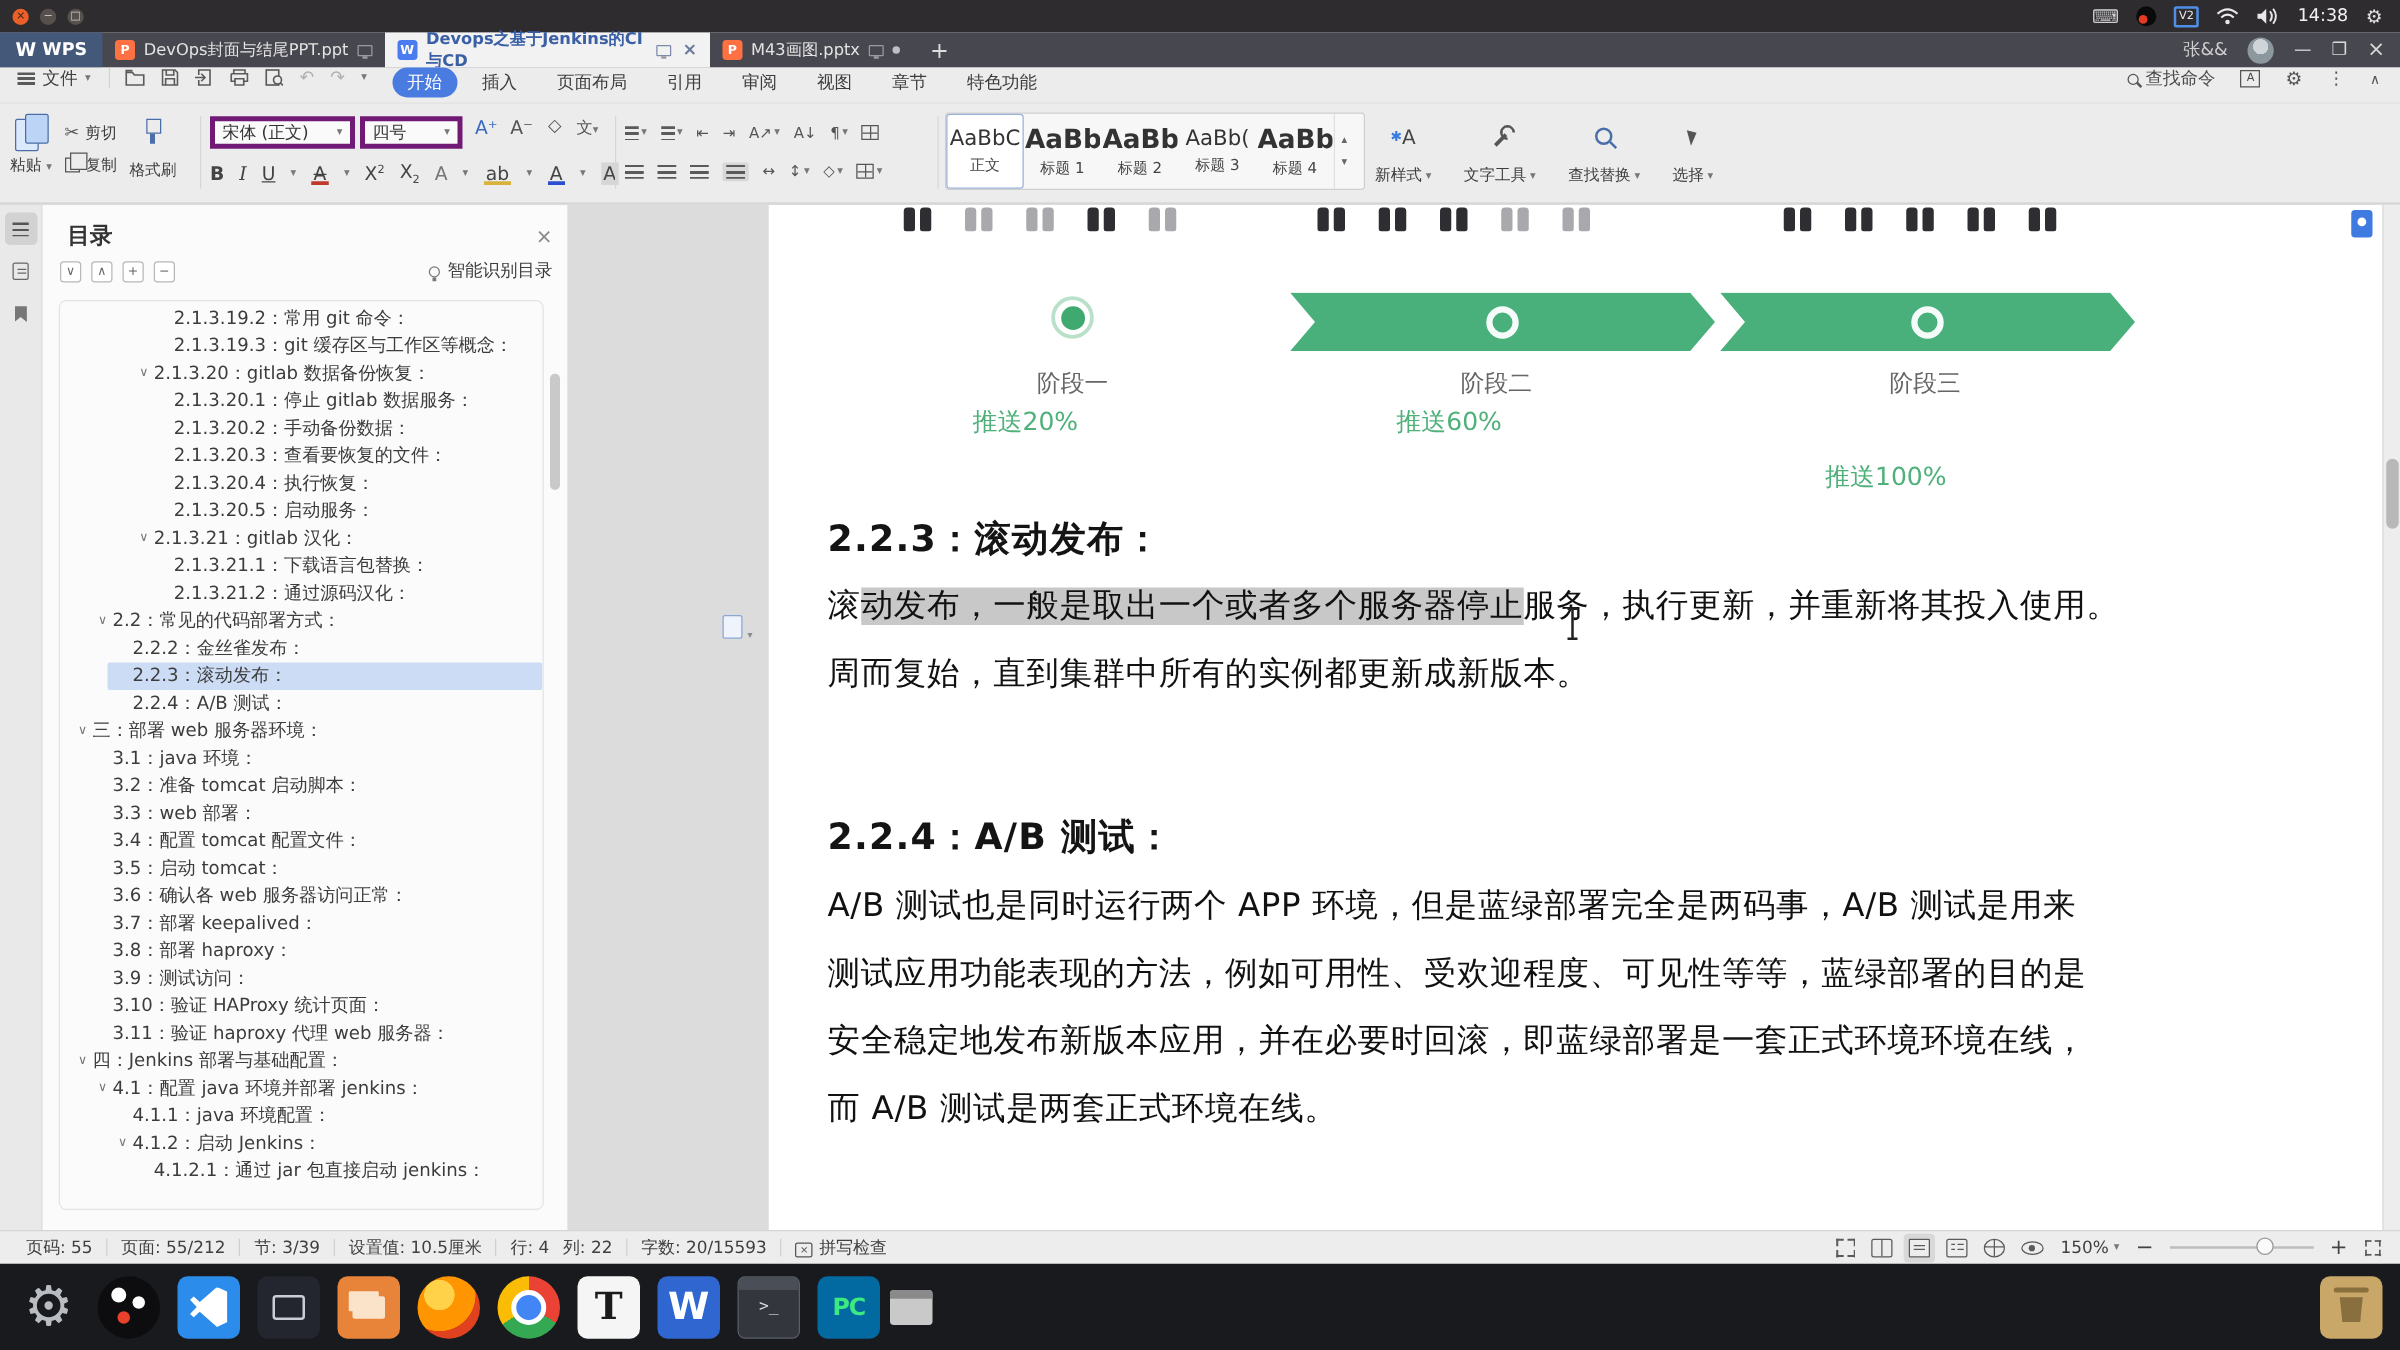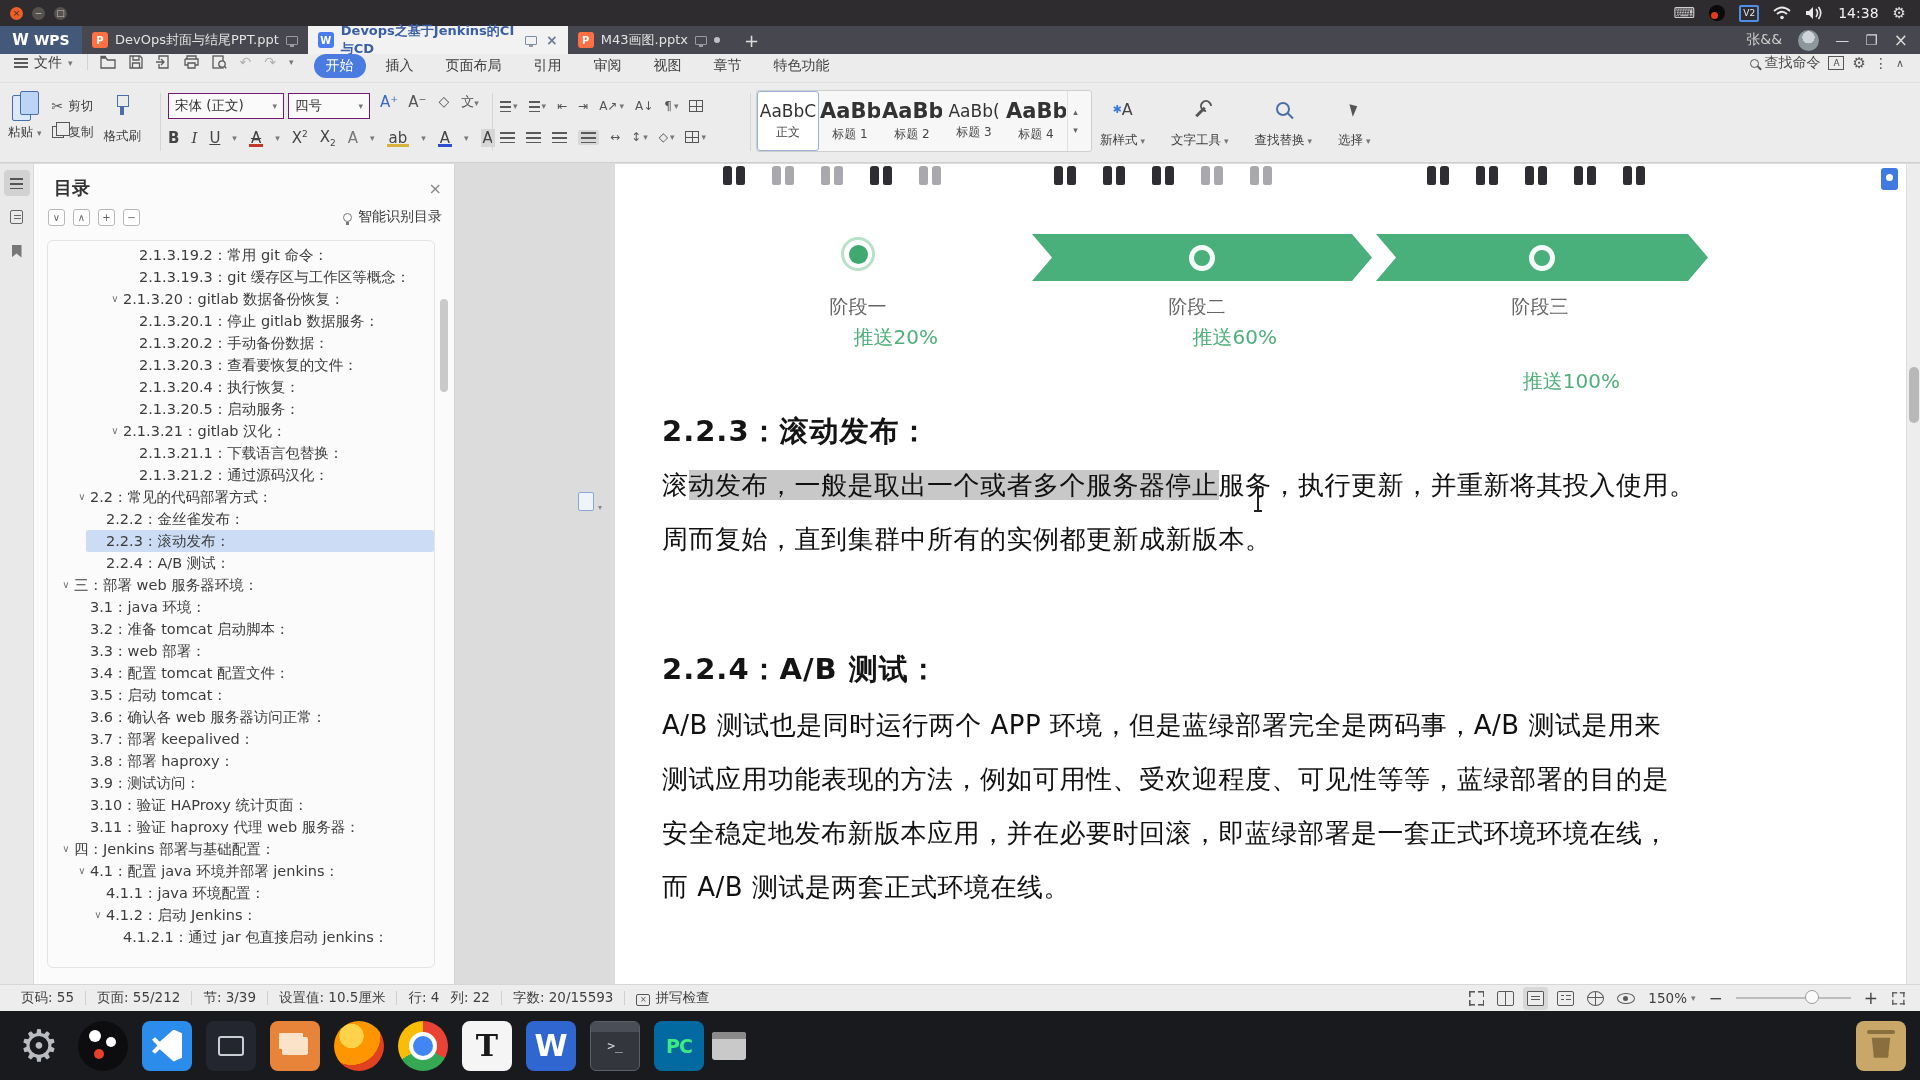--- a/index.html
+++ b/index.html
@@ -45,21 +45,21 @@
   
   .menubar { position:absolute; left:0; top:54px; width:1920px; height:29px; background:#ececec; display:flex; align-items:flex-start; border-bottom:1px solid #e0e0e0; }
   .file-btn { display:flex; align-items:center; gap:6px; padding:0 8px 0 14px; color:#3d3d3d; }
   .ham { display:inline-block; width:14px; height:10px; background:repeating-linear-gradient(#5a5a5a 0 2px, transparent 2px 4px); }
   .sep-v { width:1px; height:16px; background:#d2d2d2; margin:0 6px; }
   .qat { display:flex; align-items:center; gap:13px; padding:0 6px; color:#5a5a5a; font-size:14px; }
   .qat .dim { color:#b0b0b0; }
   .menu-tabs { display:flex; align-items:center; gap:8px; margin-left:14px; }
   .mtab { padding:3px 12px; color:#3d3d3d; font-size:14px; border-radius:14px; }
   .mtab.active { background:#4a7be0; color:#fff; }
-  .menu-right { margin-left:auto; display:flex; align-items:center; gap:8px; padding-right:16px; color:#4a4a4a; }
+  .menu-right { margin-left:auto; display:flex; align-items:center; gap:20px; padding-right:16px; color:#4a4a4a; }
   .findcmd { display:flex; align-items:center; gap:5px; }
   .mag { width:9px; height:9px; border:1.5px solid #555; border-radius:50%; position:relative; display:inline-block; }
   .mag::after { content:""; position:absolute; width:5px; height:1.5px; background:#555; transform:rotate(45deg); right:-4px; bottom:-2px; }
   .sq-a { width:16px; height:14px; border:1.2px solid #555; font-size:9px; display:flex; align-items:center; justify-content:center; }
 
   
   .toolbar { position:absolute; left:0; top:83px; width:1920px; height:80px; background:#ececec; border-bottom:1px solid #cfcfcf; }
   .tb-lab { font-size:12.5px; color:#3d3d3d; }
   .g-clip { position:absolute; left:8px; top:8px; display:flex; gap:10px; }
   .paste-col { display:flex; flex-direction:column; align-items:center; gap:3px; }
@@ -69,21 +69,21 @@
   .cutcopy { display:flex; flex-direction:column; justify-content:space-between; padding:2px 0; }
   .mini-row { display:flex; align-items:center; gap:5px; height:26px; }
   .copy-ico { width:12px; height:12px; border:1.3px solid #555; position:relative; }
   .copy-ico::after { content:""; position:absolute; left:3px; top:-5px; width:12px; height:12px; border:1.3px solid #555; background:#ececec; }
   .brush-col { display:flex; flex-direction:column; align-items:center; justify-content:space-between; padding:2px 0; }
   .brush-ico { width:18px; height:24px; position:relative; }
   .brush-ico::before { content:""; position:absolute; left:4px; top:2px; width:10px; height:10px; border:1.5px solid #4a6ea8; }
   .brush-ico::after { content:""; position:absolute; left:7px; top:14px; width:4px; height:8px; background:#4a6ea8; }
   .gdiv { position:absolute; top:10px; height:58px; width:1px; background:#d6d6d6; }
   .g-font { position:absolute; left:168px; top:10px; width:320px; }
-  .selbox { display:inline-flex; align-items:center; justify-content:space-between; background:#fafafa; border:1px solid #701a75; height:26px; padding:0 6px; font-size:13.5px; color:#333; }
+  .selbox { display:inline-flex; align-items:center; justify-content:space-between; background:#fafafa; border:4px solid #701a75; height:26px; padding:0 6px; font-size:13.5px; color:#333; }
   .fontrow2 { display:flex; align-items:center; gap:12px; margin-top:9px; font-size:15px; color:#444; }
   .fmt-b { font-weight:bold; } .fmt-i { font-style:italic; font-family:"DejaVu Serif",serif; }
   .fmt-u { text-decoration:underline; }
   .fmt-strike { text-decoration:line-through; }
   .sup { font-size:9px; vertical-align:super; } .sub { font-size:9px; vertical-align:sub; }
   .chip { padding:0 2px; }
   .chip.blue-ul { box-shadow:inset 0 -3px 0 #2b4fd0; }
   .chip.red-ul { box-shadow:inset 0 -3px 0 #c0392b; }
   .chip.shaded { background:#d6d6d6; }
   .caret { font-size:9px; color:#777; }
@@ -155,21 +155,21 @@
   .servers { position:absolute; top:2px; display:flex; gap:27px; }
   .srv-pair { display:flex; gap:4px; }
   .srv { width:9px; height:19px; border-radius:3px 3px 2px 2px; }
   .srv.dark { background:#2e2e32; } .srv.gray { background:#a9a9ad; }
 
   .stage-circle { position:absolute; width:34px; height:34px; border:3px solid #b9e0c9; border-radius:50%; background:#fff; display:flex; align-items:center; justify-content:center; }
   .stage-circle .core { width:19px; height:19px; border-radius:50%; background:#3fa96f; }
   .banner { position:absolute; height:47px; background:#49b07c; clip-path:polygon(0 0, calc(100% - 20px) 0, 100% 50%, calc(100% - 20px) 100%, 0 100%, 20px 50%); display:flex; align-items:center; justify-content:center; }
   .banner .ring { width:26px; height:26px; border:5px solid rgba(255,255,255,.95); border-radius:50%; }
   .stage-label { position:absolute; width:160px; text-align:center; font-size:19px; color:#666; }
-  .stage-pct { position:absolute; width:160px; text-align:right; font-size:20px; color:#4fb07a; }
+  .stage-pct { position:absolute; width:160px; text-align:left; font-size:20px; color:#4fb07a; }
 
   .h2 { position:absolute; left:662px; font-size:29px; font-weight:bold; color:#141414; letter-spacing:1px; }
   .para { position:absolute; left:662px; font-size:26px; color:#111; line-height:54px; letter-spacing:0.5px; white-space:nowrap; }
   .selmark { background:#c8c8c8; }
   .ibeam { position:absolute; left:1257px; top:322px; width:2px; height:26px; background:#222; }
   .ibeam::before, .ibeam::after { content:""; position:absolute; left:-3px; width:8px; height:2px; background:#222; }
   .ibeam::before { top:0; } .ibeam::after { bottom:0; }
 
   .v-scroll { position:absolute; right:0; top:0; width:14px; height:820px; background:#ededed; border-left:1px solid #dcdcdc; }
   .v-thumb { position:absolute; left:2px; top:203px; width:10px; height:56px; border-radius:5px; background:#b8b8b8; }

